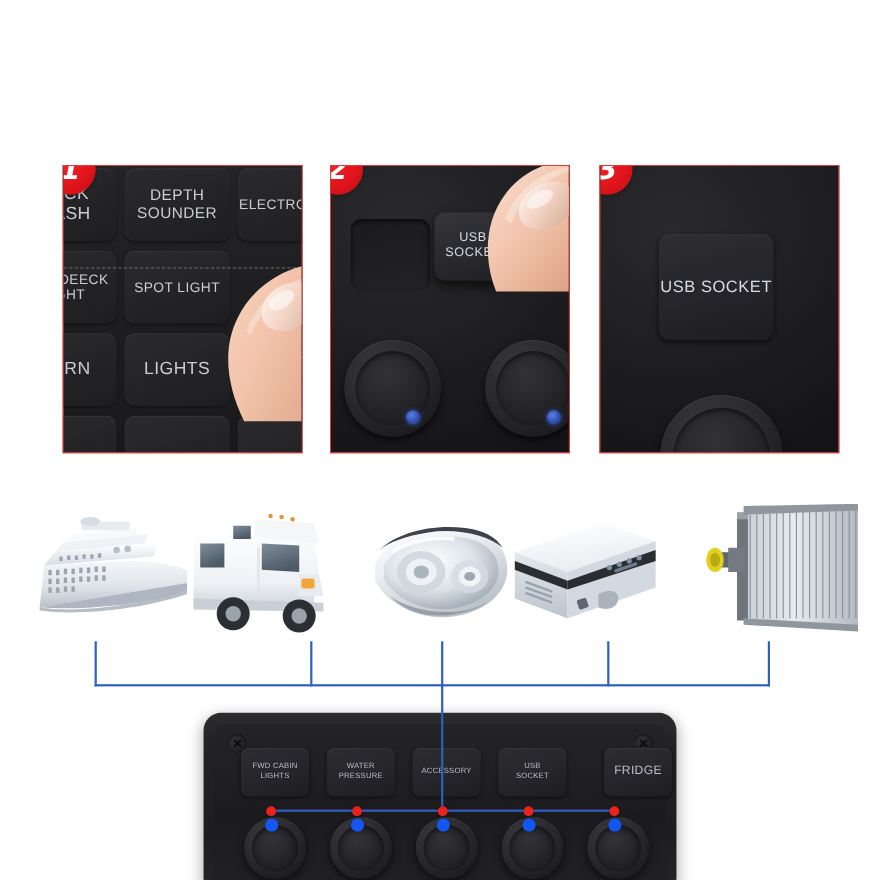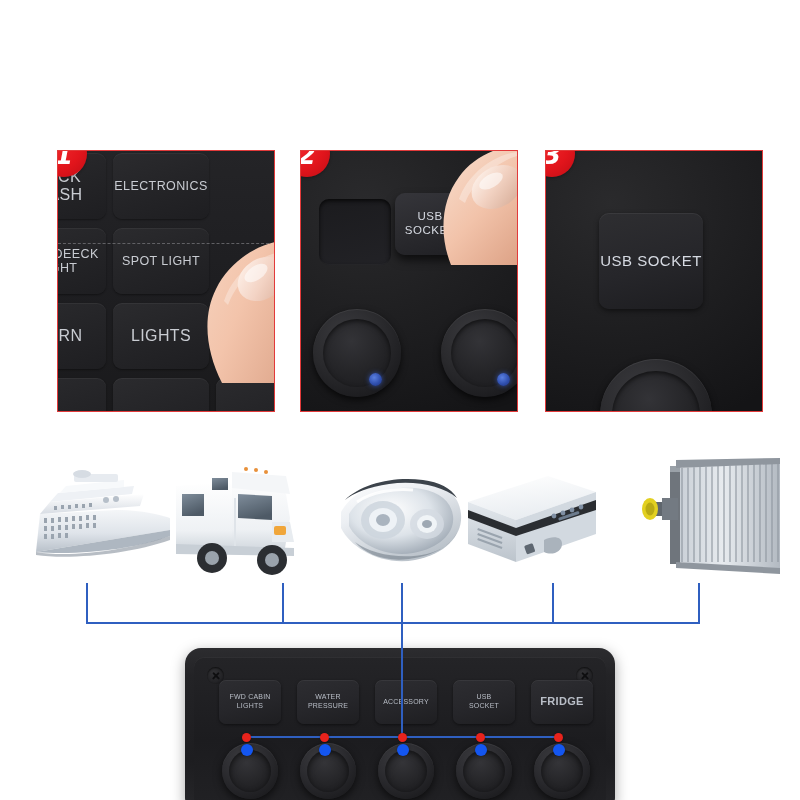--- a/index.html
+++ b/index.html
@@ -135,20 +135,21 @@
 </head>
 <body>
 
 <div class="stage">
 
   <div class="step" style="left:57px;top:150px;width:218px;height:262px;">
     <div class="sheet">
       <div class="sheet-grid">
         <div class="sheet-row">
           <div class="tag big">DECK WASH</div>
+          <div class="tag mid">DEPTH SOUNDER</div>
           <div class="tag">ELECTRONICS</div>
         </div>
         <div class="sheet-row">
           <div class="tag">FOREDEECK LIGHT</div>
           <div class="tag">SPOT LIGHT</div>
         </div>
         <div class="sheet-row">
           <div class="tag big">HORN</div>
           <div class="tag big">LIGHTS</div>
           <div class="tag">MACERATOR PUMP</div>
@@ -439,21 +440,21 @@
     </div>
     <div class="sw-label sm" style="left:190px;top:32px;">
       <span>ACCESSORY</span>
     </div>
     <div class="sw-label sm" style="left:268px;top:32px;">
       <span>
         <span>USB</span><br>
         <span>SOCKET</span>
       </span>
     </div>
-    <div class="sw-label lg" style="left:346px;top:32px;font-weight:bold;">
+    <div class="sw-label lg" style="left:364px;top:32px;">
       <span>FRIDGE</span>
     </div>
 
     <div class="sw-knob" style="left:37px;top:95px;"></div>
     <div class="sw-knob" style="left:115px;top:95px;"></div>
     <div class="sw-knob" style="left:193px;top:95px;"></div>
     <div class="sw-knob" style="left:271px;top:95px;"></div>
     <div class="sw-knob" style="left:349px;top:95px;"></div>
   </div>
 

